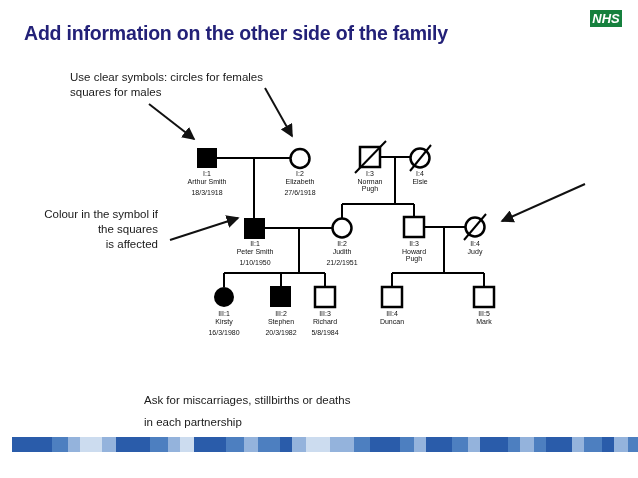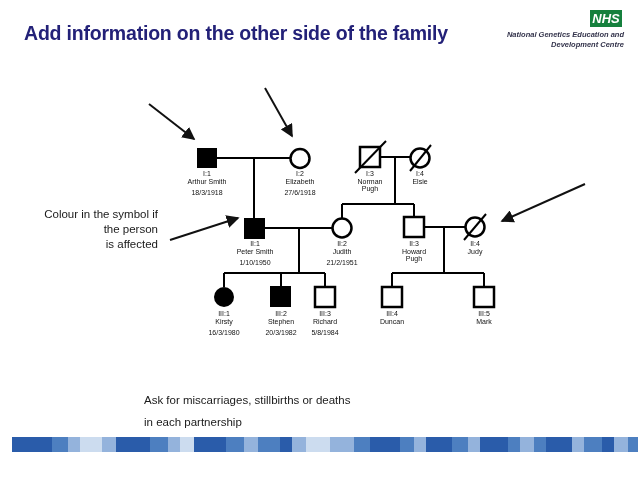--- a/index.html
+++ b/index.html
@@ -31,25 +31,25 @@
               text-align:right;white-space:pre-line;line-height:10px;}
 </style>
 </head>
 <body>
 
 <div class="slide">
 
   <div class="title">Add information on the other side of the family</div>
 
   <div class="nhs-box">NHS</div>
-  <div class="nhs-org">National Genetics Education and
-Development Centre</div>
-
+
+  <div class="note note-symbols">Use clear symbols: circles for females
+squares for males</div>
   <div class="note note-affected">Colour in the symbol if
-the person
+the squares
 is affected</div>
   <div class="note note-ask">Ask for miscarriages, stillbirths or deaths
 in each partnership</div>
 
   <svg class="overlay" width="638" height="478" viewBox="0 0 638 478">
     <defs>
       <marker id="arr" viewBox="0 0 8 8" refX="7" refY="4" markerWidth="6.5" markerHeight="6.5" orient="auto">
         <path d="M0,0 L8,4 L0,8 Z" fill="#111"></path>
       </marker>
     </defs>

